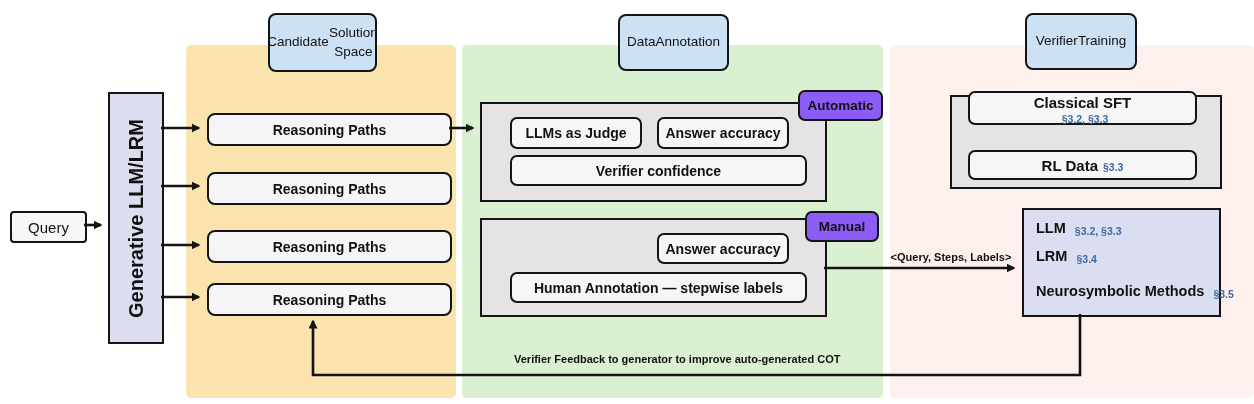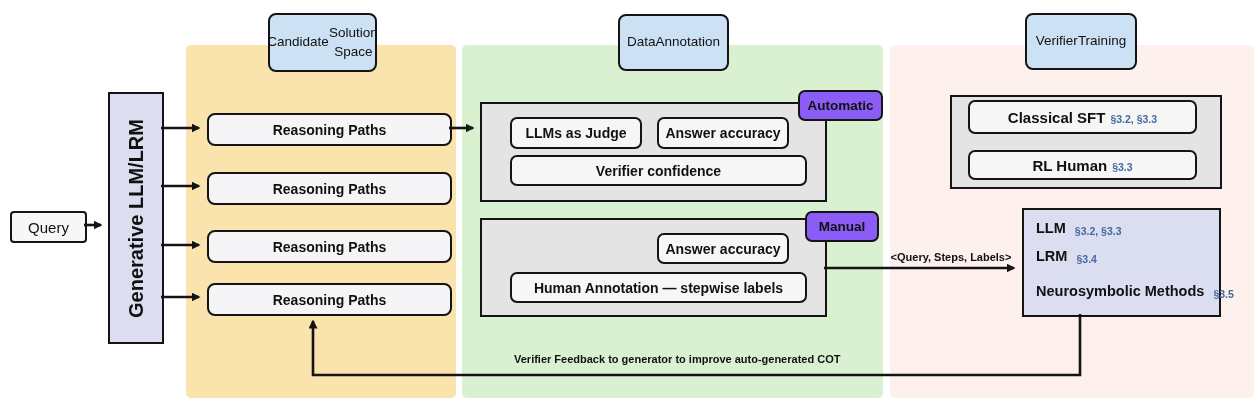--- a/index.html
+++ b/index.html
@@ -59,21 +59,21 @@
     position:absolute; background:#f6f6f6; border:2.5px solid #141414; border-radius:7px;
     display:flex; align-items:center; justify-content:center;
     font-size:14px; font-weight:600; z-index:2; white-space:nowrap;
   }
   .p-a1 { left:510px; top:117px; width:128px; height:28px; }
   .p-a2 { left:657px; top:117px; width:128px; height:28px; }
   .p-a3 { left:510px; top:155px; width:293px; height:27px; }
   .p-m1 { left:510px; top:233px; width:128px; height:28px; }
   .p-m2 { left:657px; top:233px; width:128px; height:27px; }
   .p-m3 { left:510px; top:272px; width:293px; height:27px; }
-  .p-v1 { left:968px; top:100px; width:225px; height:30px; font-size:15px; font-weight:bold; }
+  .p-v1 { left:968px; top:91px; width:225px; height:30px; font-size:15px; font-weight:bold;flex-direction:column; }
   .p-v2 { left:968px; top:150px; width:225px; height:26px; font-size:15px; font-weight:bold; }
 
   .ref { font-size:10.5px; font-weight:600; color:#41699f; margin-left:5px; position:relative; top:2px; }
 
   .models-box {
     position:absolute; left:1022px; top:208px; width:195px; height:105px;
     background:#dbdef0; border:2.5px solid #141414; z-index:2;
   }
   .model-row { position:absolute; left:12px; white-space:nowrap; font-size:14.5px; font-weight:bold; }
   .m1 { top:10px; } .m2 { top:38px; } .m3 { top:73px; }
@@ -126,21 +126,21 @@
   <div class="tag-box tag-manual">Manual</div>
   <div class="pill p-m2">Answer accuracy</div>
   <div class="pill p-m3">Human Annotation — stepwise labels</div>
 
   <div class="gray-box g-vt"></div>
   <div class="pill p-v1">
     <span>Classical SFT</span>
     <span class="ref">§3.2, §3.3</span>
   </div>
   <div class="pill p-v2">
-    <span>RL Human</span>
+    <span>RL Data</span>
     <span class="ref">§3.3</span>
   </div>
 
   <div class="models-box">
     <div class="model-row m1">
       <span>LLM</span>
       <span class="ref">§3.2, §3.3</span>
     </div>
     <div class="model-row m2">
       <span>LRM</span>

